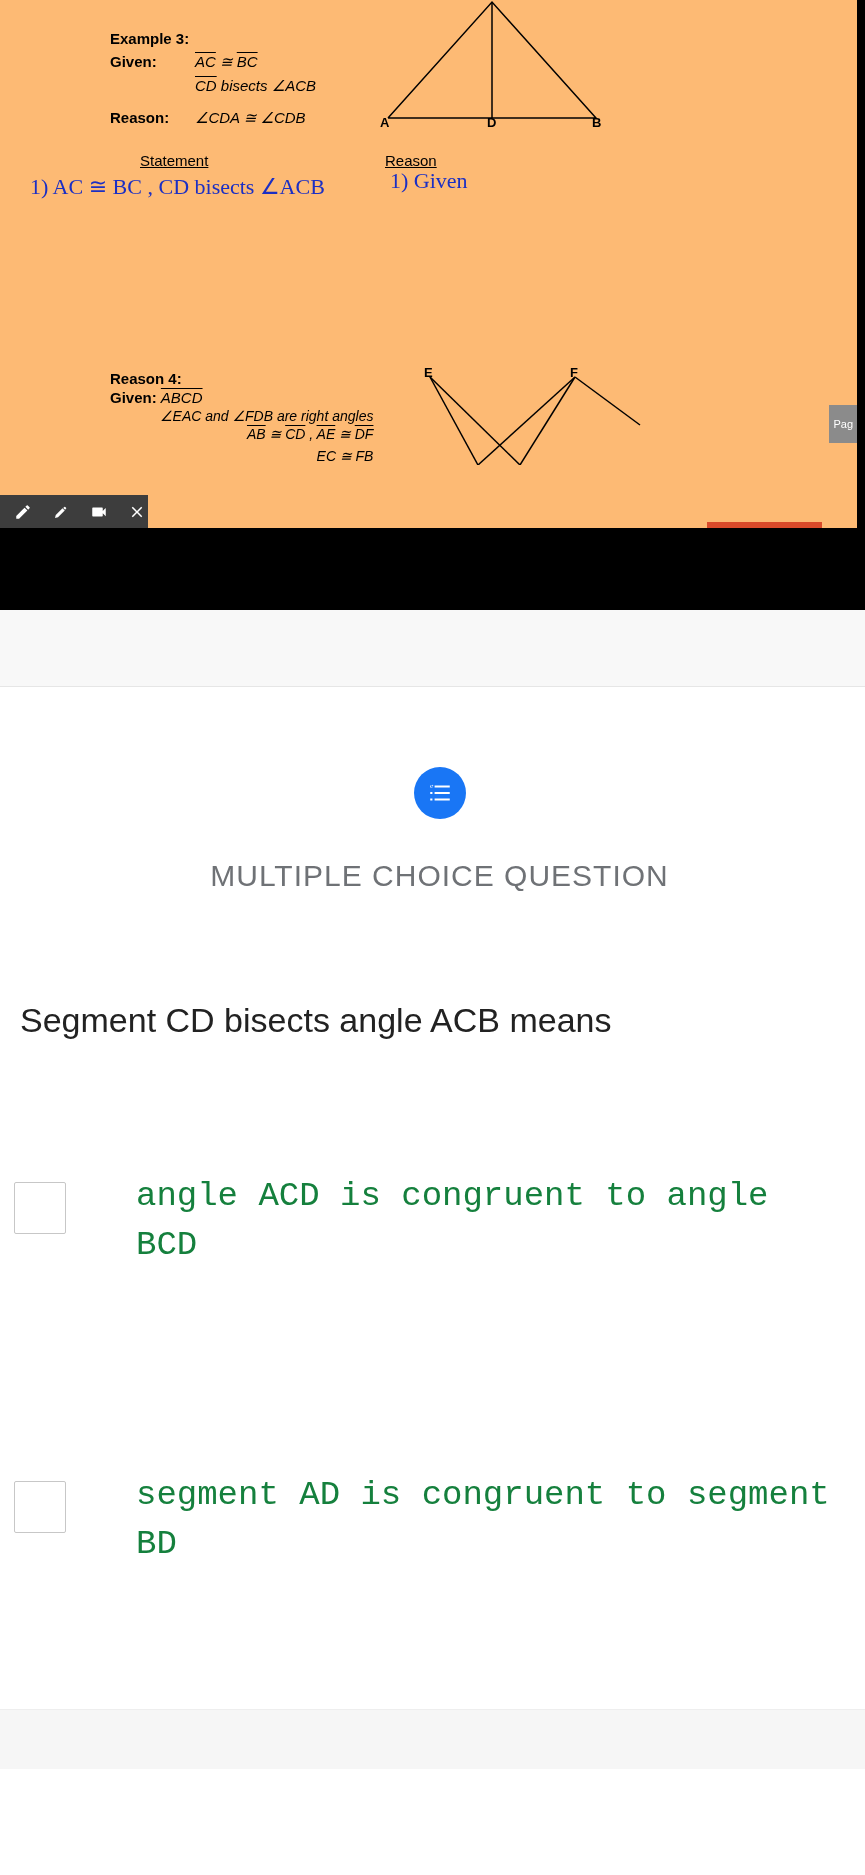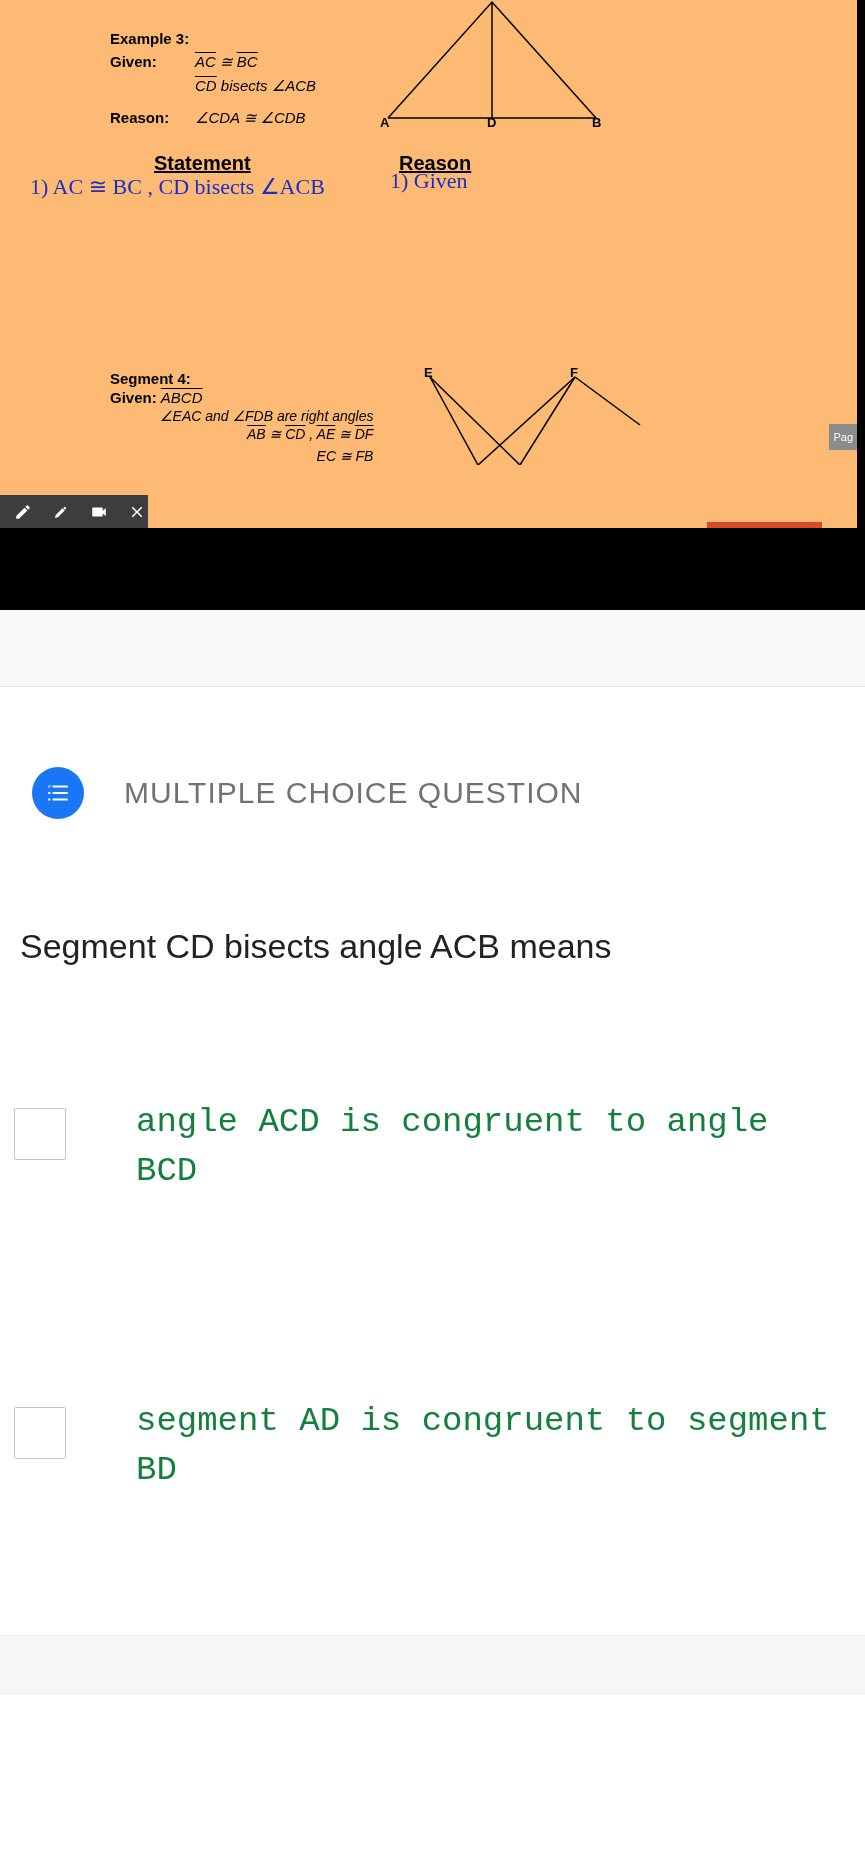--- a/index.html
+++ b/index.html
@@ -1,29 +1,29 @@
 <!DOCTYPE html>
 <html><head>
 <meta charset="utf-8">
 <style>
   * { box-sizing: border-box; margin: 0; padding: 0; }
   body { width: 865px; font-family: Arial, Helvetica, sans-serif; background: #fff; }
 
   
   .doc-frame { position: relative; width: 865px; height: 528px; background: #fdba74; overflow: hidden; border-right: 8px solid #000; }
-  .pag-tag { position: absolute; right: 0; top: 424px; background: #8b8b8b; color: #fff; font-size: 11px; padding: 7px 4px; }
+  .pag-tag { position: absolute; right: 0; top: 405px; background: #8b8b8b; color: #fff; font-size: 11px; padding: 13px 4px; }
 
   
   .ex3 { position: absolute; left: 110px; top: 30px; font-size: 15px; color: #000; }
   .ex3 .row { display: flex; margin-bottom: 6px; }
   .ex3 .label { width: 85px; font-weight: bold; }
   .ex3 .val { font-style: italic; }
   .over { text-decoration: overline; }
 
-  .proof-headers { position: absolute; left: 154px; top: 152px; font-size: 20px; font-weight: bold; }
+  .proof-headers { position: absolute; left: 140px; top: 152px; font-size: 15px; }
   .proof-headers .stmt { text-decoration: underline; }
   .proof-headers .reason { position: absolute; left: 245px; text-decoration: underline; }
 
   .hand { font-family: "Comic Sans MS", "Segoe Script", cursive; color: #1b2fc4; font-size: 22px; position: absolute; }
   .hand1 { left: 30px; top: 174px; }
   .hand2 { left: 390px; top: 168px; }
 
   
   .fig-tri { position: absolute; left: 380px; top: 0; width: 225px; height: 130px; }
   .fig-tri svg { width: 225px; height: 130px; }
@@ -46,21 +46,21 @@
   .red-bar { position: absolute; right: 35px; bottom: 0; width: 115px; height: 6px; background: #d94a2a; }
 
   
   .black-band { width: 865px; height: 82px; background: #000; }
 
   
   .gap { width: 865px; height: 77px; background: #f8f8f8; border-bottom: 1px solid #e6e6e6; }
 
   
   .mcq { width: 865px; background: #fff; padding: 0; }
-  .mcq-head { display: flex; align-items: center; gap: 40px; padding: 80px 0 0 32px; }
+  .mcq-head { display: flex; align-items: center; gap: 40px; padding: 80px 0 0 14px; flex-direction: column; }
   .round-icon { width: 52px; height: 52px; border-radius: 50%; background: #1976f5; display: flex; align-items: center; justify-content: center; }
   .round-icon svg { width: 26px; height: 26px; fill: #fff; }
   .mcq-title { font-size: 30px; color: #6f7276; letter-spacing: 1px; font-weight: 400; }
 
   .question { font-size: 34px; color: #222; padding: 105px 20px 0 20px; line-height: 1.3; }
 
   .choices { padding: 130px 20px 0 14px; }
   .choice { display: flex; align-items: flex-start; gap: 70px; margin-bottom: 200px; }
   .choice:last-child { margin-bottom: 140px; }
   .cb { width: 52px; height: 52px; border: 1px solid #c7c7c7; border-radius: 2px; flex-shrink: 0; margin-top: 10px; cursor: pointer; background: #fff; }
@@ -107,21 +107,21 @@
     <svg viewBox="0 0 225 130">
       <polyline points="8,118 112,2 216,118 8,118" fill="none" stroke="#000" stroke-width="1.5"></polyline>
       <line x1="112" y1="2" x2="112" y2="118" stroke="#000" stroke-width="1.5"></line>
     </svg>
     <span class="fig-label" style="left:0;top:115px;">A</span>
     <span class="fig-label" style="left:107px;top:115px;">D</span>
     <span class="fig-label" style="left:212px;top:115px;">B</span>
   </div>
 
   <div class="ex4">
-    <div class="title">Segment 4:</div>
+    <div class="title">Reason 4:</div>
     <div>
       <span class="given">Given:</span>
       <span style="font-style:italic;"> <span class="over">ABCD</span></span>
     </div>
     <div class="ln">∠EAC and ∠FDB are right angles</div>
     <div class="ln">
       <span class="over">AB</span><span> ≅ </span><span class="over">CD</span><span> , </span><span class="over">AE</span><span> ≅ </span><span class="over">DF</span>
     </div>
     <div class="ln" style="margin-top:6px;">EC ≅ FB</div>
   </div>

